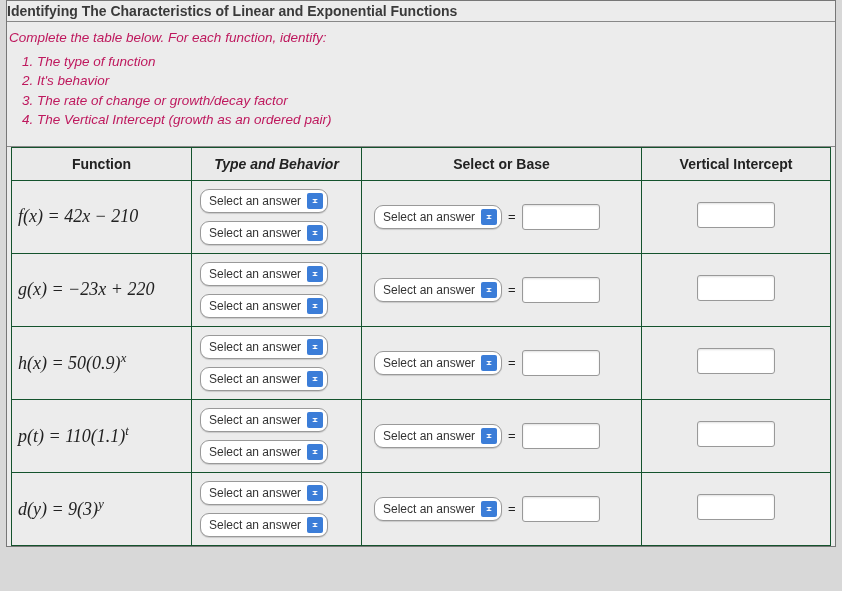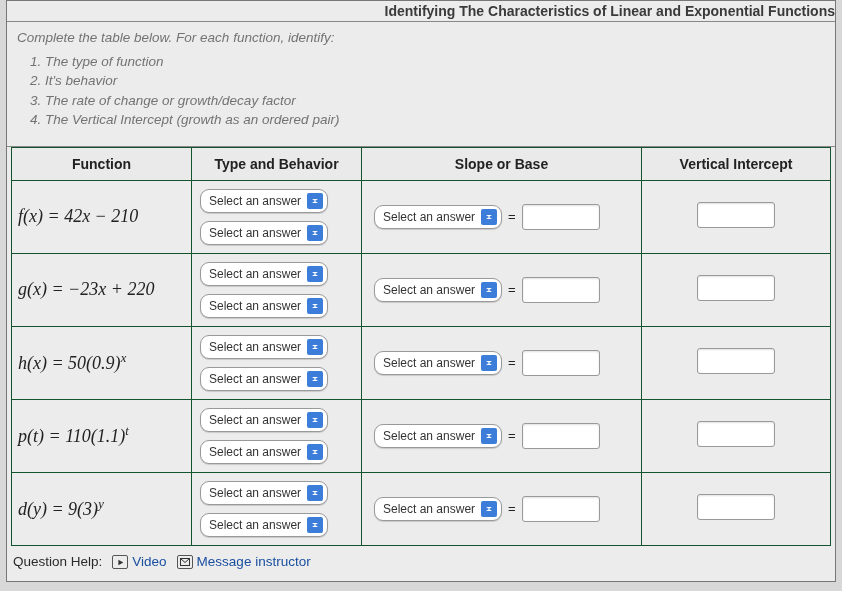--- a/index.html
+++ b/index.html
@@ -10,34 +10,34 @@
     background: #d8d8d8;
     color: #222;
     width: 842px;
   }
   .sheet {
     background: #ececec;
     border: 1px solid #777;
     margin: 0 6px;
   }
   .title {
-    text-align: right;
+    text-align: left;
     font-weight: bold;
     font-size: 14px;
     color: #3a3a3a;
     padding: 2px 0 2px 0;
     filter: blur(0.6px);
   }
   .instruct {
     border-top: 1px solid #888;
     border-bottom: 1px solid #888;
-    padding: 6px 10px 10px 10px;
+    padding: 6px 10px 10px 2px;
     font-style: italic;
     font-size: 13.5px;
-    color: #737373;
+    color: #be185d;
     line-height: 1.45;
   }
   .instruct .lead { margin-bottom: 4px; }
   .instruct ol { margin: 2px 0 6px 28px; padding: 0; }
   table.main {
     border-collapse: collapse;
     width: calc(100% - 8px);
     margin: 0 4px;
   }
   table.main th, table.main td {
@@ -46,21 +46,21 @@
     vertical-align: middle;
   }
   table.main th {
     font-weight: bold;
     font-size: 14px;
     text-align: center;
     background: #eaeaea;
     padding: 8px 4px;
   }
   .fun-col { width: 180px; }
-  .type-col { width: 170px; }
+  .type-col { width: 170px; font-style: italic; }
   .slope-col { width: 280px; }
   .vi-col { width: auto; }
   .fn {
     font-family: "Times New Roman", serif;
     font-style: italic;
     font-size: 18px;
     white-space: nowrap;
     padding-left: 2px;
   }
   .sel-wrap { padding: 4px 2px; }
@@ -141,21 +141,21 @@
       <li>The rate of change or growth/decay factor</li>
       <li>The Vertical Intercept (growth as an ordered pair)</li>
     </ol>
   </div>
 
   <table class="main">
     <thead>
       <tr>
         <th class="fun-col">Function</th>
         <th class="type-col">Type and Behavior</th>
-        <th class="slope-col">Slope or Base</th>
+        <th class="slope-col">Select or Base</th>
         <th class="vi-col">Vertical Intercept</th>
       </tr>
     </thead>
     <tbody id="tbody">
         <tr>
           <td class="fn">f(x) = 42x − 210</td>
           <td>
             <div class="sel-wrap"><span class="sel">
                 <span>Select an answer</span>
                 <span class="drop-icon">
@@ -344,31 +344,13 @@
               </span>
               <span class="eq">=</span>
               <span class="numbox"></span>
             </div>
           </td>
           <td class="vi-cell"><span class="numbox"></span></td>
         </tr>
       </tbody>
   </table>
 
-  <div class="footer">
-    <span>Question Help:</span>
-    <span class="link">
-      <span class="tiny-icon">
-        <svg width="7" height="7" viewBox="0 0 10 10">
-            <polygon points="2,1 9,5 2,9" fill="#333"></polygon>
-          </svg>
-      </span><span>Video</span>
-    </span>
-    <span class="link">
-      <span class="tiny-icon">
-        <svg width="10" height="8" viewBox="0 0 10 8">
-            <rect x="0.5" y="0.5" width="9" height="7" fill="none" stroke="#333"></rect>
-            <polyline points="0.5,0.5 5,4.5 9.5,0.5" fill="none" stroke="#333"></polyline>
-          </svg>
-      </span><span>Message instructor</span>
-    </span>
-  </div>
 </div>
 
 </body></html>

